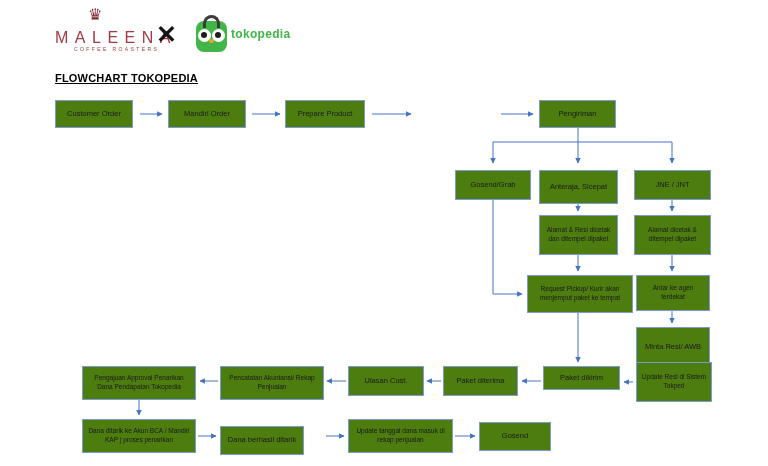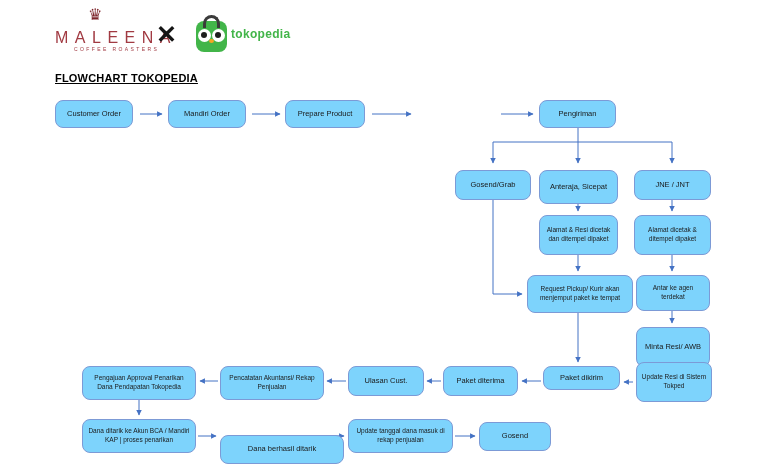--- a/index.html
+++ b/index.html
@@ -22,21 +22,21 @@
   .eye { position:absolute; width:13px; height:13px; background:#ffffff; border-radius:50%; top:8px; }
   .eye.l { left:2px; } .eye.r { left:16px; }
   .pupil { position:absolute; width:6px; height:6px; background:#1e1e1e; border-radius:50%; top:3px; left:3px; }
   .beak { position:absolute; left:13px; top:18px; width:5px; height:4px; background:#f6a623; border-radius:50%; }
   .partner-name { position:absolute; left:231px; top:27px; font-size:12px; font-weight:700;
     color:#42B549; letter-spacing:0.3px; }
   
   .page-title { position:absolute; left:55px; top:72px; font-size:11px; font-weight:700;
     color:#000; text-decoration:underline; letter-spacing:0.2px; }
   
-  .node { position:absolute; background:#7dd3fc; border:1px solid #7C9AD6; border-radius:8px;
+  .node { position:absolute; background:#4d7c0f; border:1px solid #7C9AD6; border-radius:0;
     display:flex; align-items:center; justify-content:center; text-align:center;
     color:#1a1a1a; padding:2px 4px; line-height:1.35; }
   .n-s { font-size:7.5px; }
   .n-m { font-size:6.5px; }
   .arrows { position:absolute; left:0; top:0; pointer-events:none; }
 </style>
 </head>
 <body>
 
 <div class="canvas">
@@ -115,17 +115,17 @@
   <div class="node n-s" style="left:636px;top:327px;width:74px;height:40px">Minta Resi/ AWB</div>
 
   <div class="node n-m" style="left:636px;top:362px;width:76px;height:40px">Update Resi di Sistem Tokped</div>
   <div class="node n-s" style="left:543px;top:366px;width:77px;height:24px">Paket dikirim</div>
   <div class="node n-s" style="left:443px;top:366px;width:75px;height:30px">Paket diterima</div>
   <div class="node n-s" style="left:348px;top:366px;width:76px;height:30px">Ulasan Cust.</div>
   <div class="node n-m" style="left:220px;top:366px;width:104px;height:34px">Pencatatan Akuntansi/ Rekap Penjualan</div>
   <div class="node n-m" style="left:82px;top:366px;width:114px;height:34px">Pengajuan Approval Penarikan Dana Pendapatan Tokopedia</div>
 
   <div class="node n-m" style="left:82px;top:419px;width:114px;height:34px">Dana ditarik ke Akun BCA / Mandiri KAP | proses penarikan</div>
-  <div class="node n-s" style="left:220px;top:435px;width:124px;height:29px">Dana berhasil ditarik</div>
+  <div class="node n-s" style="left:220px;top:426px;width:84px;height:29px">Dana berhasil ditarik</div>
   <div class="node n-m" style="left:348px;top:419px;width:105px;height:34px">Update tanggal dana masuk di rekap penjualan</div>
   <div class="node n-s" style="left:479px;top:422px;width:72px;height:29px">Gosend</div>
 
 </div>
 
 </body></html>

